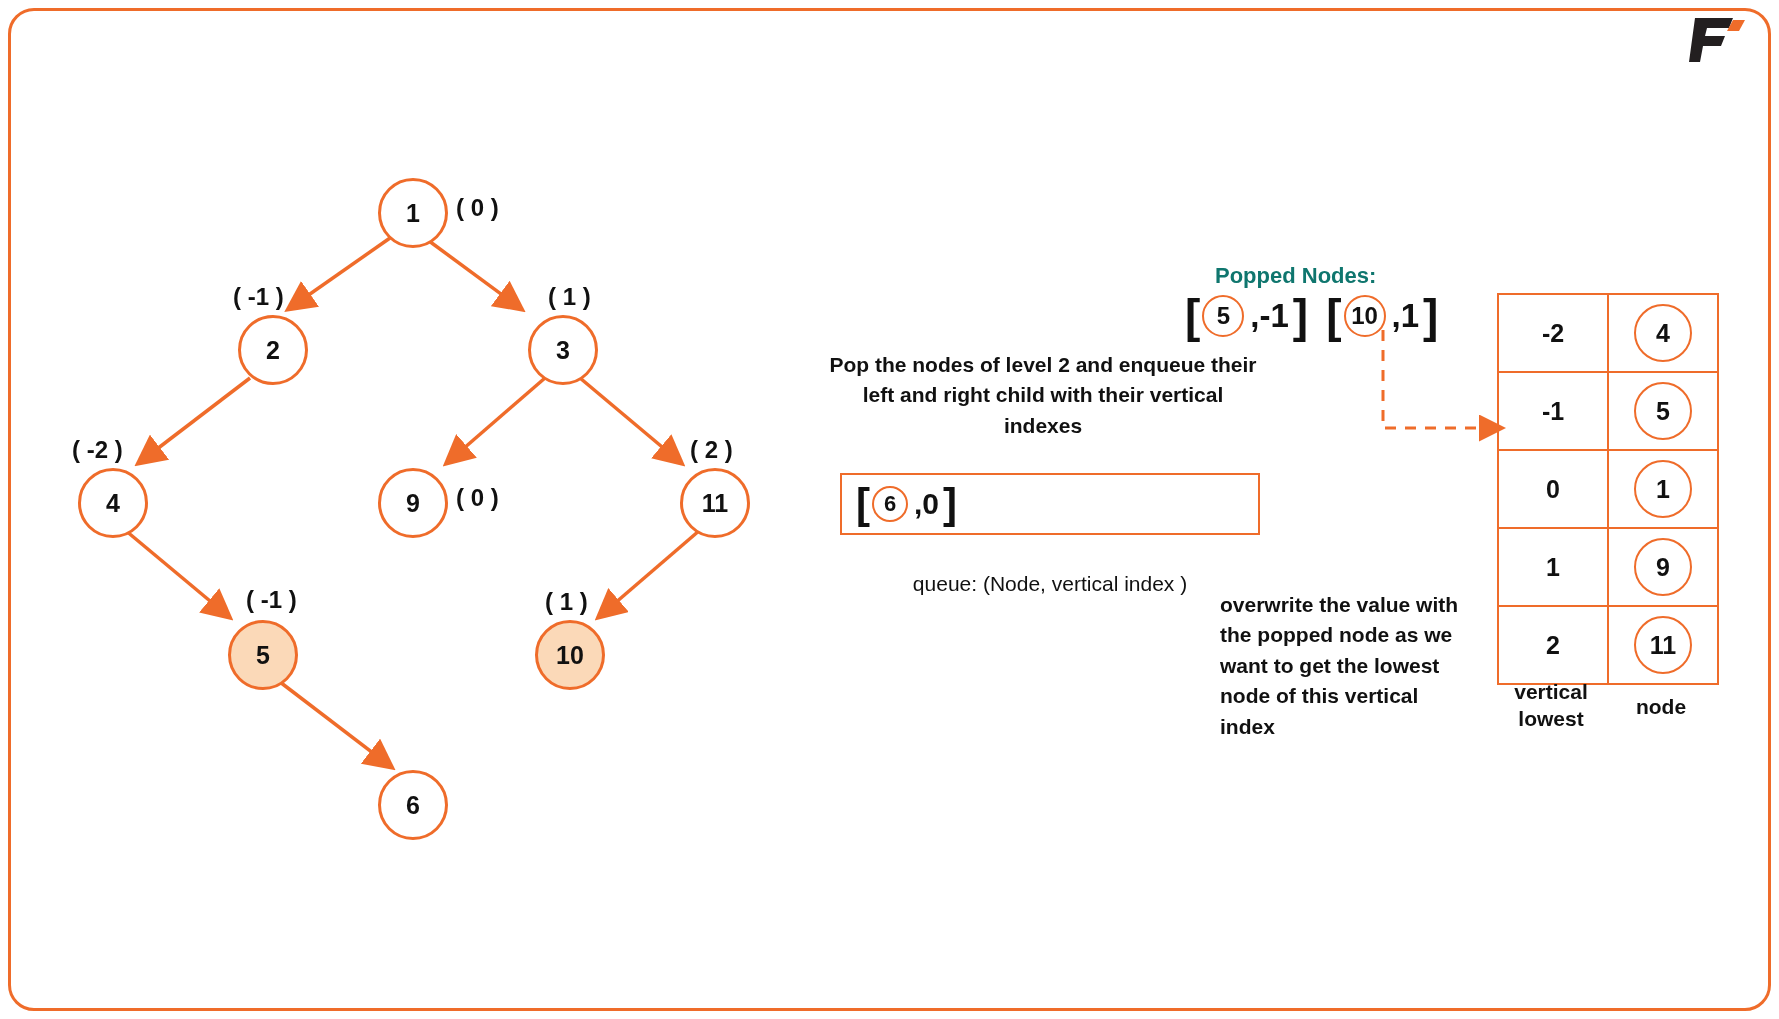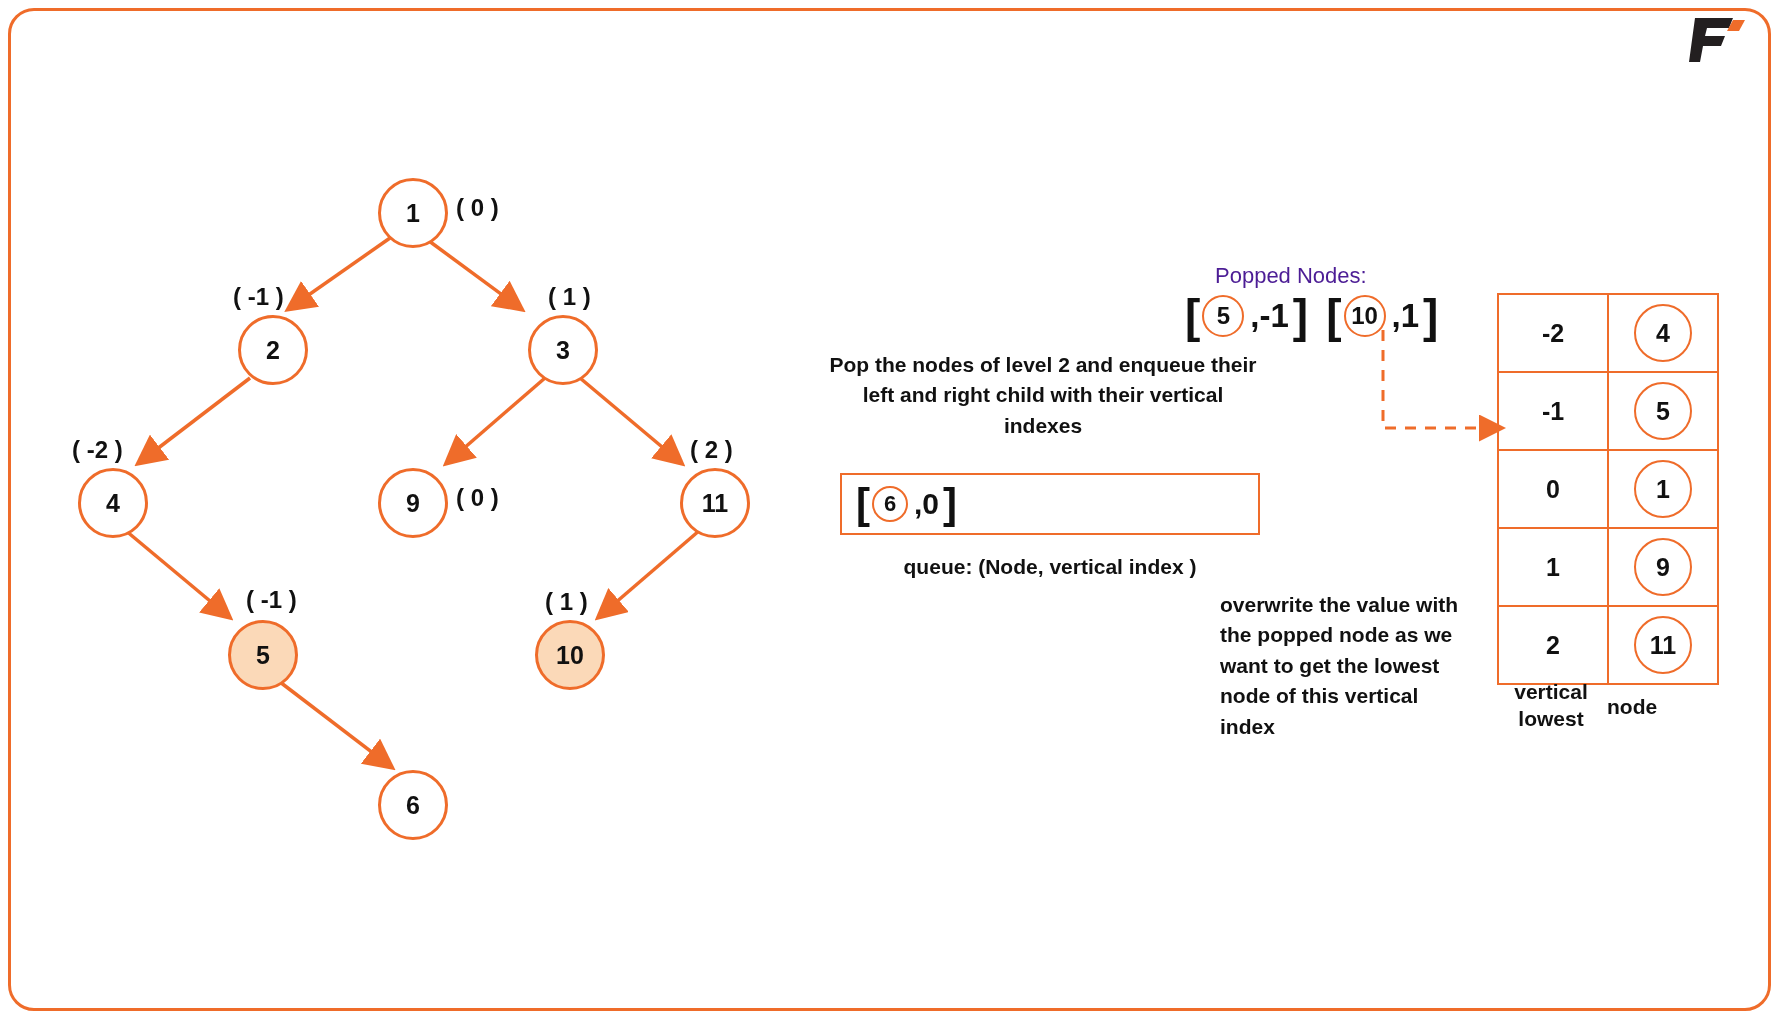--- a/index.html
+++ b/index.html
@@ -123,34 +123,34 @@
     margin: 0 2px;
     box-sizing: border-box;
   }
   .pair-text {
     font-size: 30px;
     font-weight: bold;
     color: #111111;
     margin: 0 4px;
   }
   .queue-caption {
-    margin-top: 20px;
+    margin-top: 37px;
     margin-left: 50px;
     font-size: 21px;
-    font-weight: bold;
+    font-weight: normal;
     color: #111111;
   }
   
   .popped-label {
     position: absolute;
     left: 1215px;
     top: 263px;
     font-size: 22px;
-    font-weight: normal;
-    color: #4c1d95;
+    font-weight: bold;
+    color: #0f766e;
   }
   .popped-row {
     position: absolute;
     left: 1185px;
     top: 293px;
     display: flex;
     align-items: center;
   }
   .popped-row .bracket {
     font-size: 46px;
@@ -207,21 +207,21 @@
     font-size: 21px;
     font-weight: bold;
     color: #111111;
     line-height: 1.3;
   }
   .table-head-right {
     position: absolute;
     left: 1607px;
     top: 695px;
     width: 108px;
-    text-align: left;
+    text-align: center;
     font-size: 21px;
     font-weight: bold;
     color: #111111;
   }
   .overwrite-note {
     position: absolute;
     left: 1220px;
     top: 590px;
     width: 250px;
     text-align: left;

